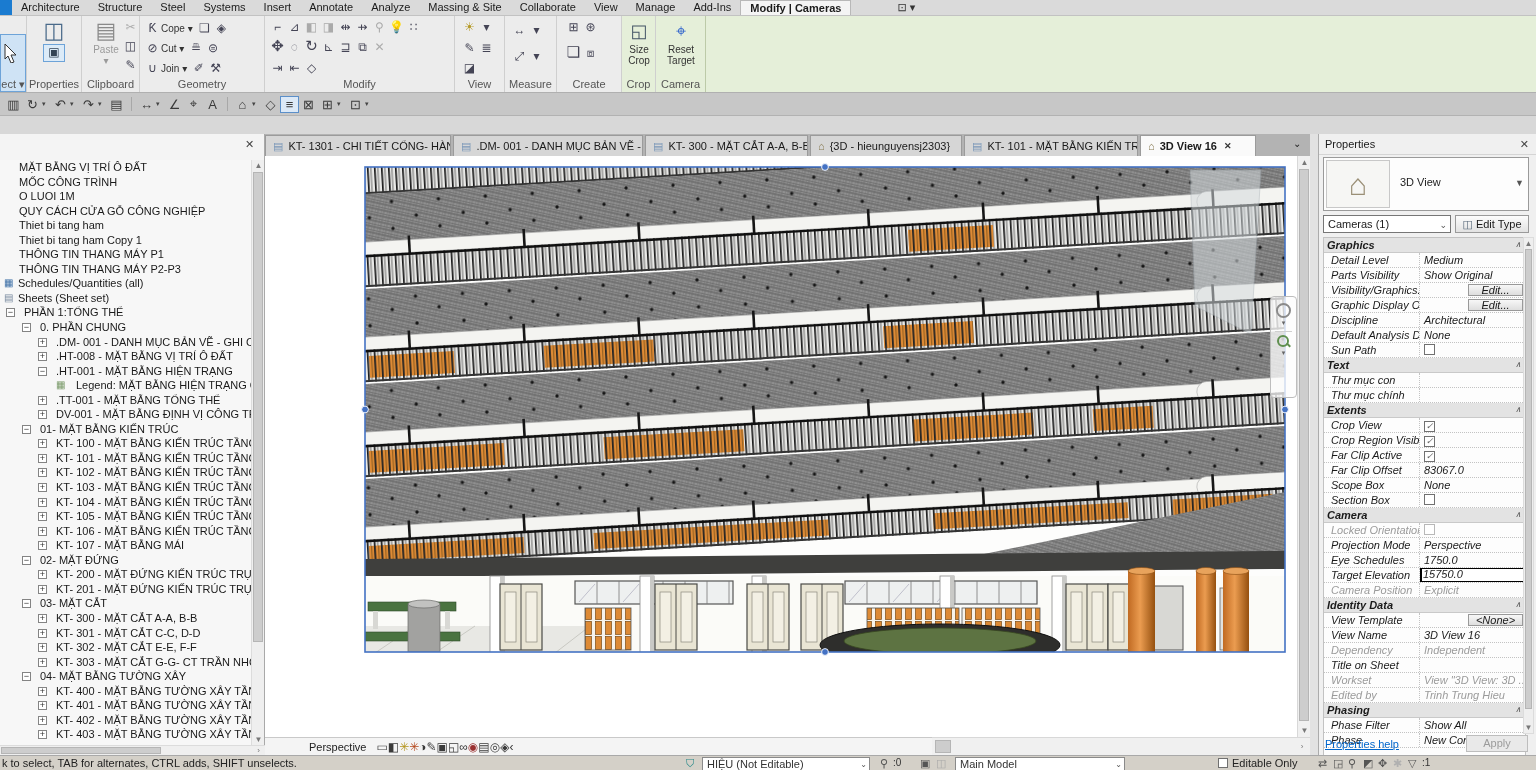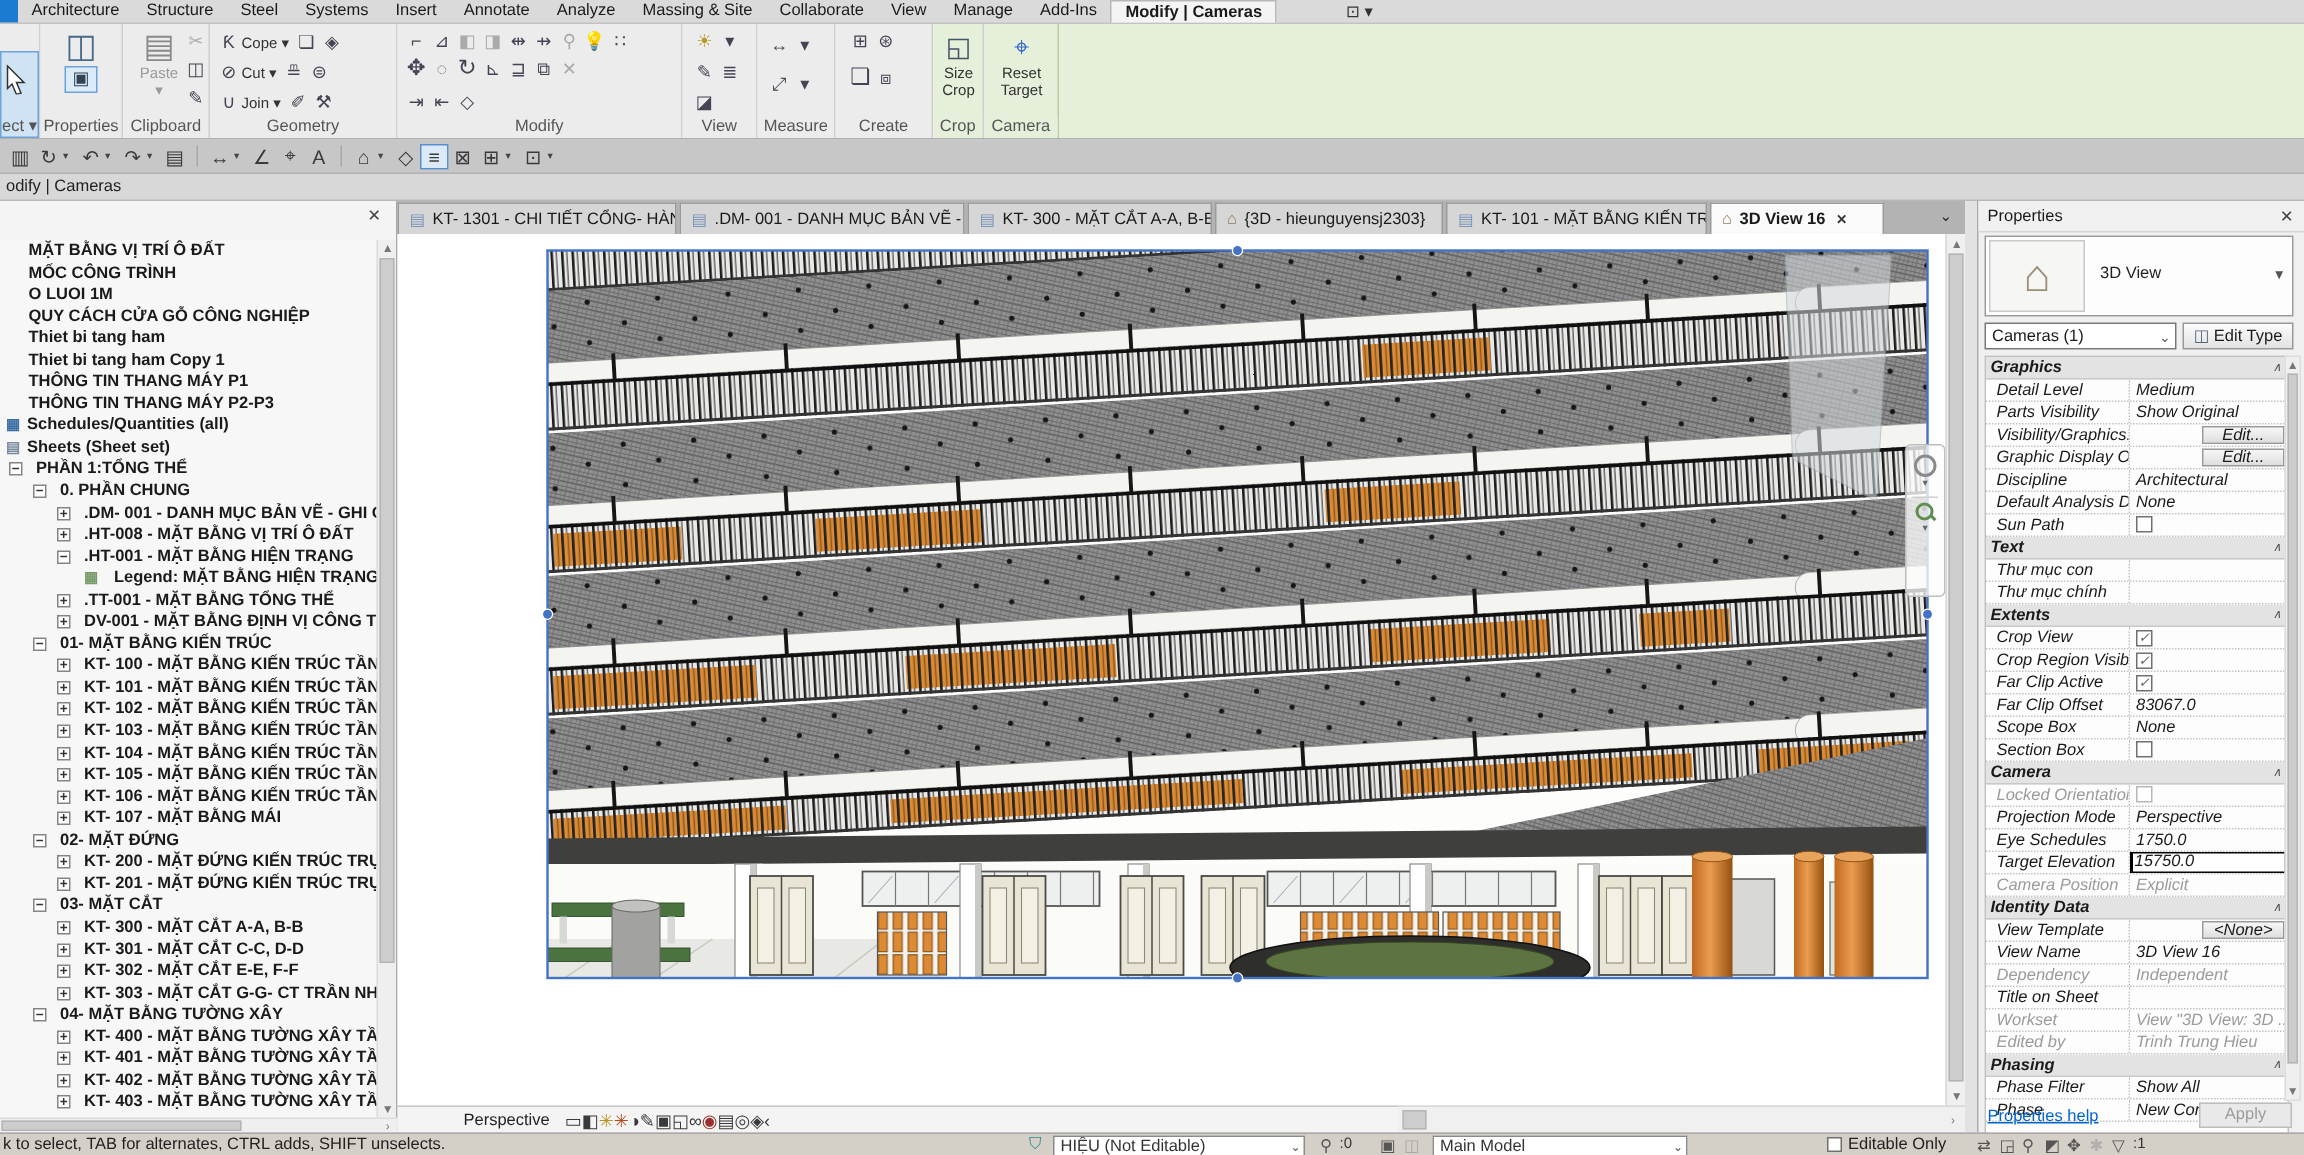--- a/index.html
+++ b/index.html
@@ -37,21 +37,21 @@
   .qicon.boxed { border:1px solid #5b8fc9; background:#dce9f7; }
 
   
   .optbar { position:absolute; left:0; top:116px; width:1536px; height:18px; background:#d8d8d8; border-bottom:1px solid #b8b8b8; line-height:17px; padding-left:4px; color:#222; }
 
   
   .pb { position:absolute; left:0; top:134px; width:265px; height:621px; background:#f4f4f4; border-right:1px solid #a9a9a9; }
   .pbtitle { position:absolute; left:0; top:0; width:100%; height:22px; line-height:21px; padding-left:4px; color:#111; background:#f0f0f0; border-bottom:1px solid #d0d0d0; white-space:nowrap; overflow:hidden; }
   .pbclose { position:absolute; right:8px; top:4px; width:13px; height:13px; line-height:13px; text-align:center; color:#444; cursor:pointer; }
   .tree { position:absolute; left:0; top:26px; width:252px; height:585px; overflow:hidden; background:#f7f7f7; }
-  .trow { position:relative; height:14.55px; white-space:nowrap; overflow:hidden; cursor:pointer;font-weight:bold; }
+  .trow { position:relative; height:14.55px; white-space:nowrap; overflow:hidden; cursor:pointer; }
   .texp { position:absolute; top:3px; width:9px; height:9px; border:1px solid #848484; background:#fff; font-size:9px; line-height:7px; text-align:center; color:#333; }
   .tico { position:absolute; top:1px; font-size:10px; }
   .tlab { position:absolute; top:1px; color:#1a1a1a; }
   .pbvs { position:absolute; right:0; top:26px; width:13px; height:585px; background:#efefef; border-left:1px solid #dcdcdc; }
   .pbhs { position:absolute; left:0; bottom:0; width:265px; height:10px; background:#efefef; border-top:1px solid #dcdcdc; }
   .sarrow { position:absolute; font-size:8px; color:#777; width:13px; text-align:center; cursor:pointer; }
   .thumb { position:absolute; background:#cdcdcd; border:1px solid #b5b5b5; }
 
   
   .dtabs { position:absolute; left:265px; top:134px; width:1045px; height:22px; background:#b3b3b3; display:flex; align-items:flex-end; }
@@ -247,21 +247,20 @@
       <span class="qcaret">▾</span>
       <span class="qicon">◇</span>
       <span class="qicon boxed">≡</span>
       <span class="qicon">⊠</span>
       <span class="qicon">⊞</span>
       <span class="qcaret">▾</span>
       <span class="qicon">⊡</span>
       <span class="qcaret">▾</span>
     </div>
 
-  <div class="optbar"><span>odify | Cameras</span></div>
 
   <div class="pb">
     <div class="pbclose">✕</div>
     <div class="tree">
         <div class="trow">
           <span class="tlab" style="left: 19px;">MẶT BẰNG VỊ TRÍ Ô ĐẤT</span>
         </div>
         <div class="trow">
           <span class="tlab" style="left: 19px;">MỐC CÔNG TRÌNH</span>
         </div>

